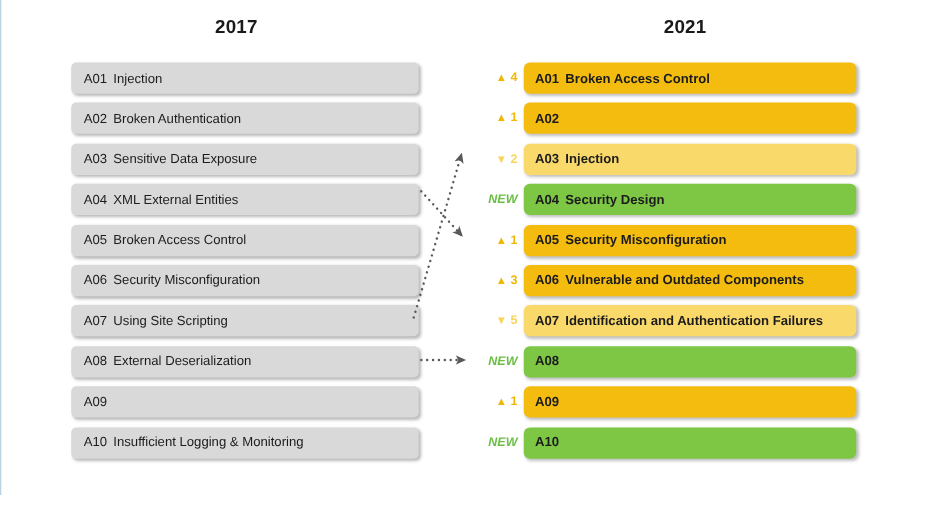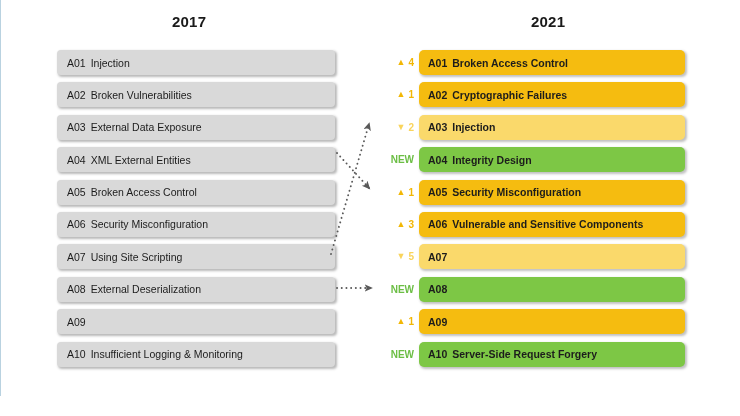--- a/index.html
+++ b/index.html
@@ -89,21 +89,21 @@
     white-space: nowrap;
     gap: 3px;
   }
   .delta .tri {
     font-size: 9px;
     line-height: 1;
     display: inline-block;
   }
   .delta.up   { color: #f2b705; }
   .delta.down { color: #f9d45c; }
-  .delta.new  { color: #6cbe45; }
+  .delta.new  { color: #6cbe45; font-style: italic; }
 
   .box-right {
     position: absolute;
     left: 47px;
     top: 0;
     width: 266px;
     height: 25px;
     box-sizing: border-box;
     border-radius: 5px;
     box-shadow: 1.5px 1.5px 2.5px rgba(0,0,0,0.25);
@@ -142,27 +142,27 @@
   <div class="left-col" id="left-col">
       <div class="row-left">
         <div class="box-left">
           <span class="rank">A01</span>
           <span>Injection</span>
         </div>
       </div>
       <div class="row-left">
         <div class="box-left">
           <span class="rank">A02</span>
-          <span>Broken Vulnerabilities</span>
+          <span>Broken Authentication</span>
         </div>
       </div>
       <div class="row-left">
         <div class="box-left">
           <span class="rank">A03</span>
-          <span>External Data Exposure</span>
+          <span>Sensitive Data Exposure</span>
         </div>
       </div>
       <div class="row-left">
         <div class="box-left">
           <span class="rank">A04</span>
           <span>XML External Entities</span>
         </div>
       </div>
       <div class="row-left">
         <div class="box-left">
@@ -212,69 +212,69 @@
           <span>Broken Access Control</span>
         </div>
       </div>
       <div class="row-right">
         <div class="delta up">
           <span class="tri">▲</span>
           <span>1</span>
         </div>
         <div class="box-right amber">
           <span class="rank">A02</span>
-          <span>Cryptographic Failures</span>
         </div>
       </div>
       <div class="row-right">
         <div class="delta down">
           <span class="tri">▼</span>
           <span>2</span>
         </div>
         <div class="box-right lightamber">
           <span class="rank">A03</span>
           <span>Injection</span>
         </div>
       </div>
       <div class="row-right">
         <div class="delta new">
           <span>NEW</span>
         </div>
         <div class="box-right green">
           <span class="rank">A04</span>
-          <span>Integrity Design</span>
+          <span>Security Design</span>
         </div>
       </div>
       <div class="row-right">
         <div class="delta up">
           <span class="tri">▲</span>
           <span>1</span>
         </div>
         <div class="box-right amber">
           <span class="rank">A05</span>
           <span>Security Misconfiguration</span>
         </div>
       </div>
       <div class="row-right">
         <div class="delta up">
           <span class="tri">▲</span>
           <span>3</span>
         </div>
         <div class="box-right amber">
           <span class="rank">A06</span>
-          <span>Vulnerable and Sensitive Components</span>
+          <span>Vulnerable and Outdated Components</span>
         </div>
       </div>
       <div class="row-right">
         <div class="delta down">
           <span class="tri">▼</span>
           <span>5</span>
         </div>
         <div class="box-right lightamber">
           <span class="rank">A07</span>
+          <span>Identification and Authentication Failures</span>
         </div>
       </div>
       <div class="row-right">
         <div class="delta new">
           <span>NEW</span>
         </div>
         <div class="box-right green">
           <span class="rank">A08</span>
         </div>
       </div>
@@ -286,21 +286,20 @@
         <div class="box-right amber">
           <span class="rank">A09</span>
         </div>
       </div>
       <div class="row-right">
         <div class="delta new">
           <span>NEW</span>
         </div>
         <div class="box-right green">
           <span class="rank">A10</span>
-          <span>Server-Side Request Forgery</span>
         </div>
       </div>
     </div>
 
   <svg id="arrow-layer" viewBox="0 0 740 416" xmlns="http://www.w3.org/2000/svg">
     <defs>
       <marker id="arrowhead" markerWidth="5" markerHeight="5" refX="3.4" refY="2" orient="auto" markerUnits="strokeWidth">
         <path d="M0,0 L4.4,2 L0,4 L1.1,2 Z" fill="#595959"></path>
       </marker>
     </defs>

